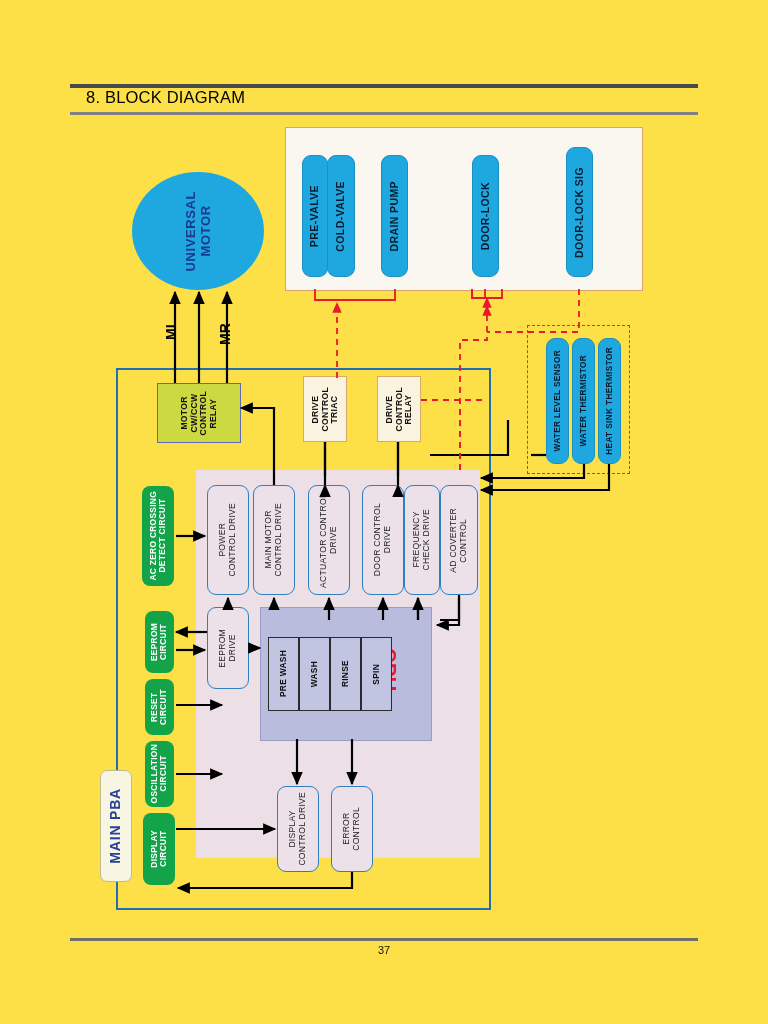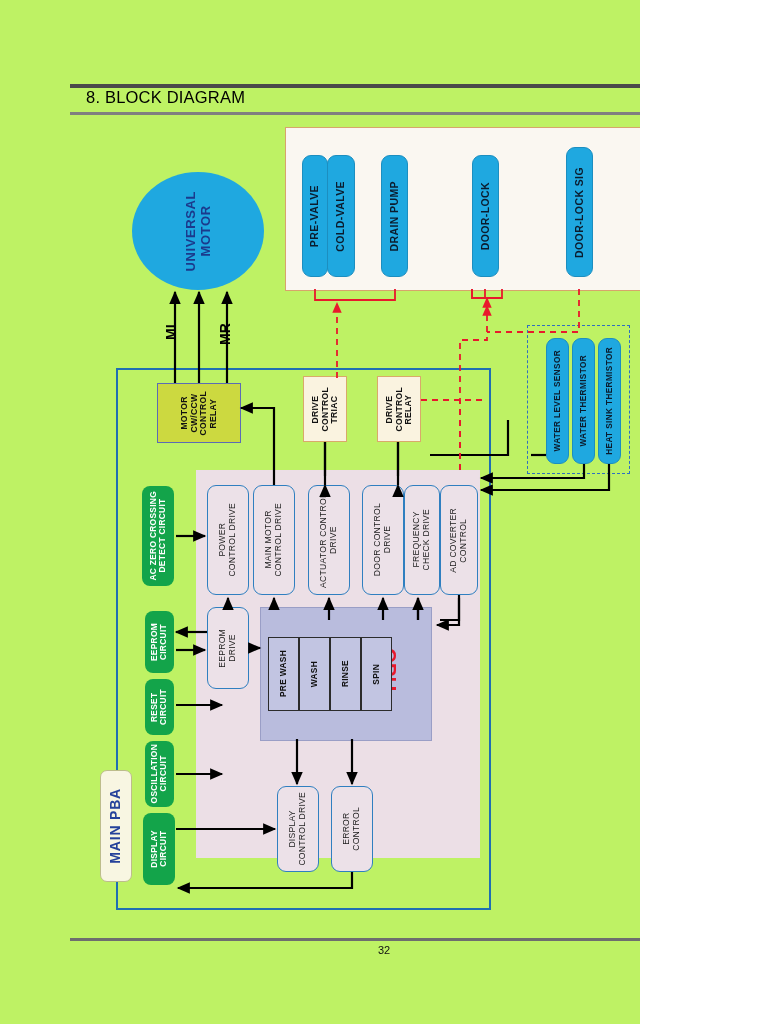--- a/index.html
+++ b/index.html
@@ -3,23 +3,23 @@
 <meta charset="utf-8">
 <style>
   html, body {
     margin: 0; padding: 0;
     background: #ffffff;
     width: 768px; height: 1024px;
     font-family: "Liberation Sans", sans-serif;
   }
   #page {
     position: relative;
-    width: 640px; height: 1024px;
+    width: 768px; height: 1024px;
     overflow: hidden;
-    background: #bef264;
+    background: #fde047;
   }
 
   
   .hdr-rule-top {
     position: absolute; left: 70px; top: 84px; width: 628px; height: 4px;
     background: #4a4a4a;
   }
   .hdr-rule-bot {
     position: absolute; left: 70px; top: 112px; width: 628px; height: 3px;
     background: #808080;
@@ -418,15 +418,15 @@
       <path d="M337,378 L337,303" marker-end="url(#ahr)"></path>
       <path d="M487,308 L487,298" marker-end="url(#ahr)"></path>
       <path d="M460,470 L460,340 L487,340 L487,306" marker-end="url(#ahr)"></path>
       <path d="M421,400 L487,400"></path>
       <path d="M579,289 L579,332 L487,332"></path>
       <path d="M460,470 L460,400"></path>
     </g>
   </svg>
 
   <div class="ftr-rule"></div>
-  <div class="ftr-page">32</div>
+  <div class="ftr-page">37</div>
 
 </div>
 
 </body></html>

